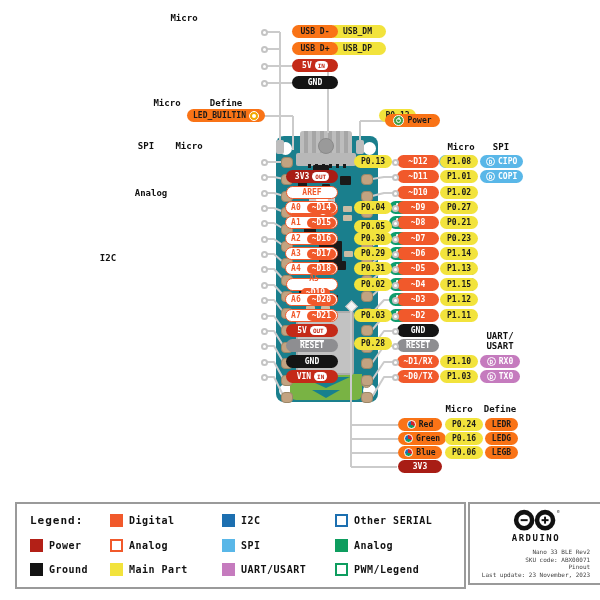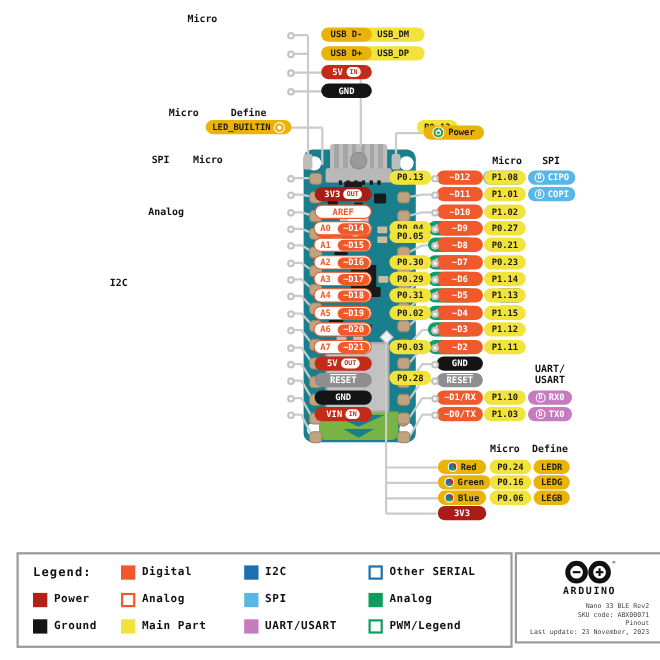--- a/index.html
+++ b/index.html
@@ -14,21 +14,21 @@
   .t-micro{background:#F2E33C;color:#1a1a1a;}
   .t-spi{background:#59B7E8;color:#fff;}
   .t-i2c{background:#15659F;color:#fff;}
   .t-uart{background:#C57BBE;color:#fff;}
   .t-analog{background:#0F9D6D;color:#fff;}
   .t-power{background:#C42A18;color:#fff;}
   .t-power_dark{background:#A81D15;color:#fff;}
   .t-ground{background:#141414;color:#fff;}
   .t-reset{background:#8E8E91;color:#fff;}
   .t-reset .lbl{text-decoration:overline;}
-  .t-gray{background:#eab308;color:#1a1a1a;}
+  .t-gray{background:#f97316;color:#1a1a1a;}
   .t-aref{background:#fff;border:1.5px solid #F1592B;color:#F1592B;}
   .t-combo{background:#fff;border:1.5px solid #F1592B;color:#F1592B;padding:0 1px 0 5px;}
   .combo-inner{background:#F1592B;color:#fff;height:10px;line-height:10px;border-radius:5px;
                padding:0 5px;margin-left:3px;}
   
   .badge-d{width:9px;height:9px;border:1px solid #fff;border-radius:50%;font-size:6px;
            line-height:7px;text-align:center;color:#fff;flex:0 0 auto;box-sizing:border-box;}
   .badge-io{background:#fff;color:#C42A18;border-radius:5px;font-size:6px;font-weight:bold;
             padding:1px 3px;line-height:7px;flex:0 0 auto;}
   .badge-led{width:10px;height:10px;background:#F2A900;border:1px solid #fff;border-radius:50%;
@@ -225,21 +225,21 @@
       </div>
       <div class="pill t-combo" style="top: 201px; right: 262px; min-width: 52px;">
         <span>A0</span>
         <span class="combo-inner">~D14</span>
       </div>
       <div class="dot" style="left: 260.5px; top: 204.5px;"></div>
       <div class="pill t-analog" style="top: 216px; right: 168px; min-width: 43px;">
         <span class="lbl">AIN3</span>
         <span class="badge-d">D</span>
       </div>
-      <div class="pill t-micro" style="top: 208px; right: 208px; min-width: 38px; text-align: right;">
+      <div class="pill t-micro" style="top: 220px; right: 208px; min-width: 38px; text-align: right;">
         <span class="lbl">P0.05</span>
       </div>
       <div class="pill t-combo" style="top: 216px; right: 262px; min-width: 52px;">
         <span>A1</span>
         <span class="combo-inner">~D15</span>
       </div>
       <div class="dot" style="left: 260.5px; top: 219.5px;"></div>
       <div class="pill t-analog" style="top: 232px; right: 168px; min-width: 43px;">
         <span class="lbl">AIN6</span>
         <span class="badge-d">D</span>
@@ -282,21 +282,21 @@
       <div class="pill t-i2c" style="top: 278px; right: 123px; min-width: 28px;">
         <span class="lbl">SCL</span>
       </div>
       <div class="pill t-analog" style="top: 278px; right: 168px; min-width: 43px;">
         <span class="lbl">AIN0</span>
         <span class="badge-d">D</span>
       </div>
       <div class="pill t-micro" style="top: 278px; right: 208px; min-width: 38px;">
         <span class="lbl">P0.02</span>
       </div>
-      <div class="pill t-combo" style="top: 278px; right: 262px; min-width: 52px;">
+      <div class="pill t-combo" style="top: 278px; right: 262px; min-width: 52px; flex-direction: column;">
         <span>A5</span>
         <span class="combo-inner">~D19</span>
       </div>
       <div class="dot" style="left: 260.5px; top: 281.5px;"></div>
       <div class="pill t-analog" style="top: 293px; right: 168px; min-width: 43px;">
         <span class="lbl">AIN4</span>
         <span class="badge-d">D</span>
       </div>
       <div class="pill t-micro" style="top: 293px; right: 208px; min-width: 38px; margin-top: 44px;">
         <span class="lbl">P0.28</span>

